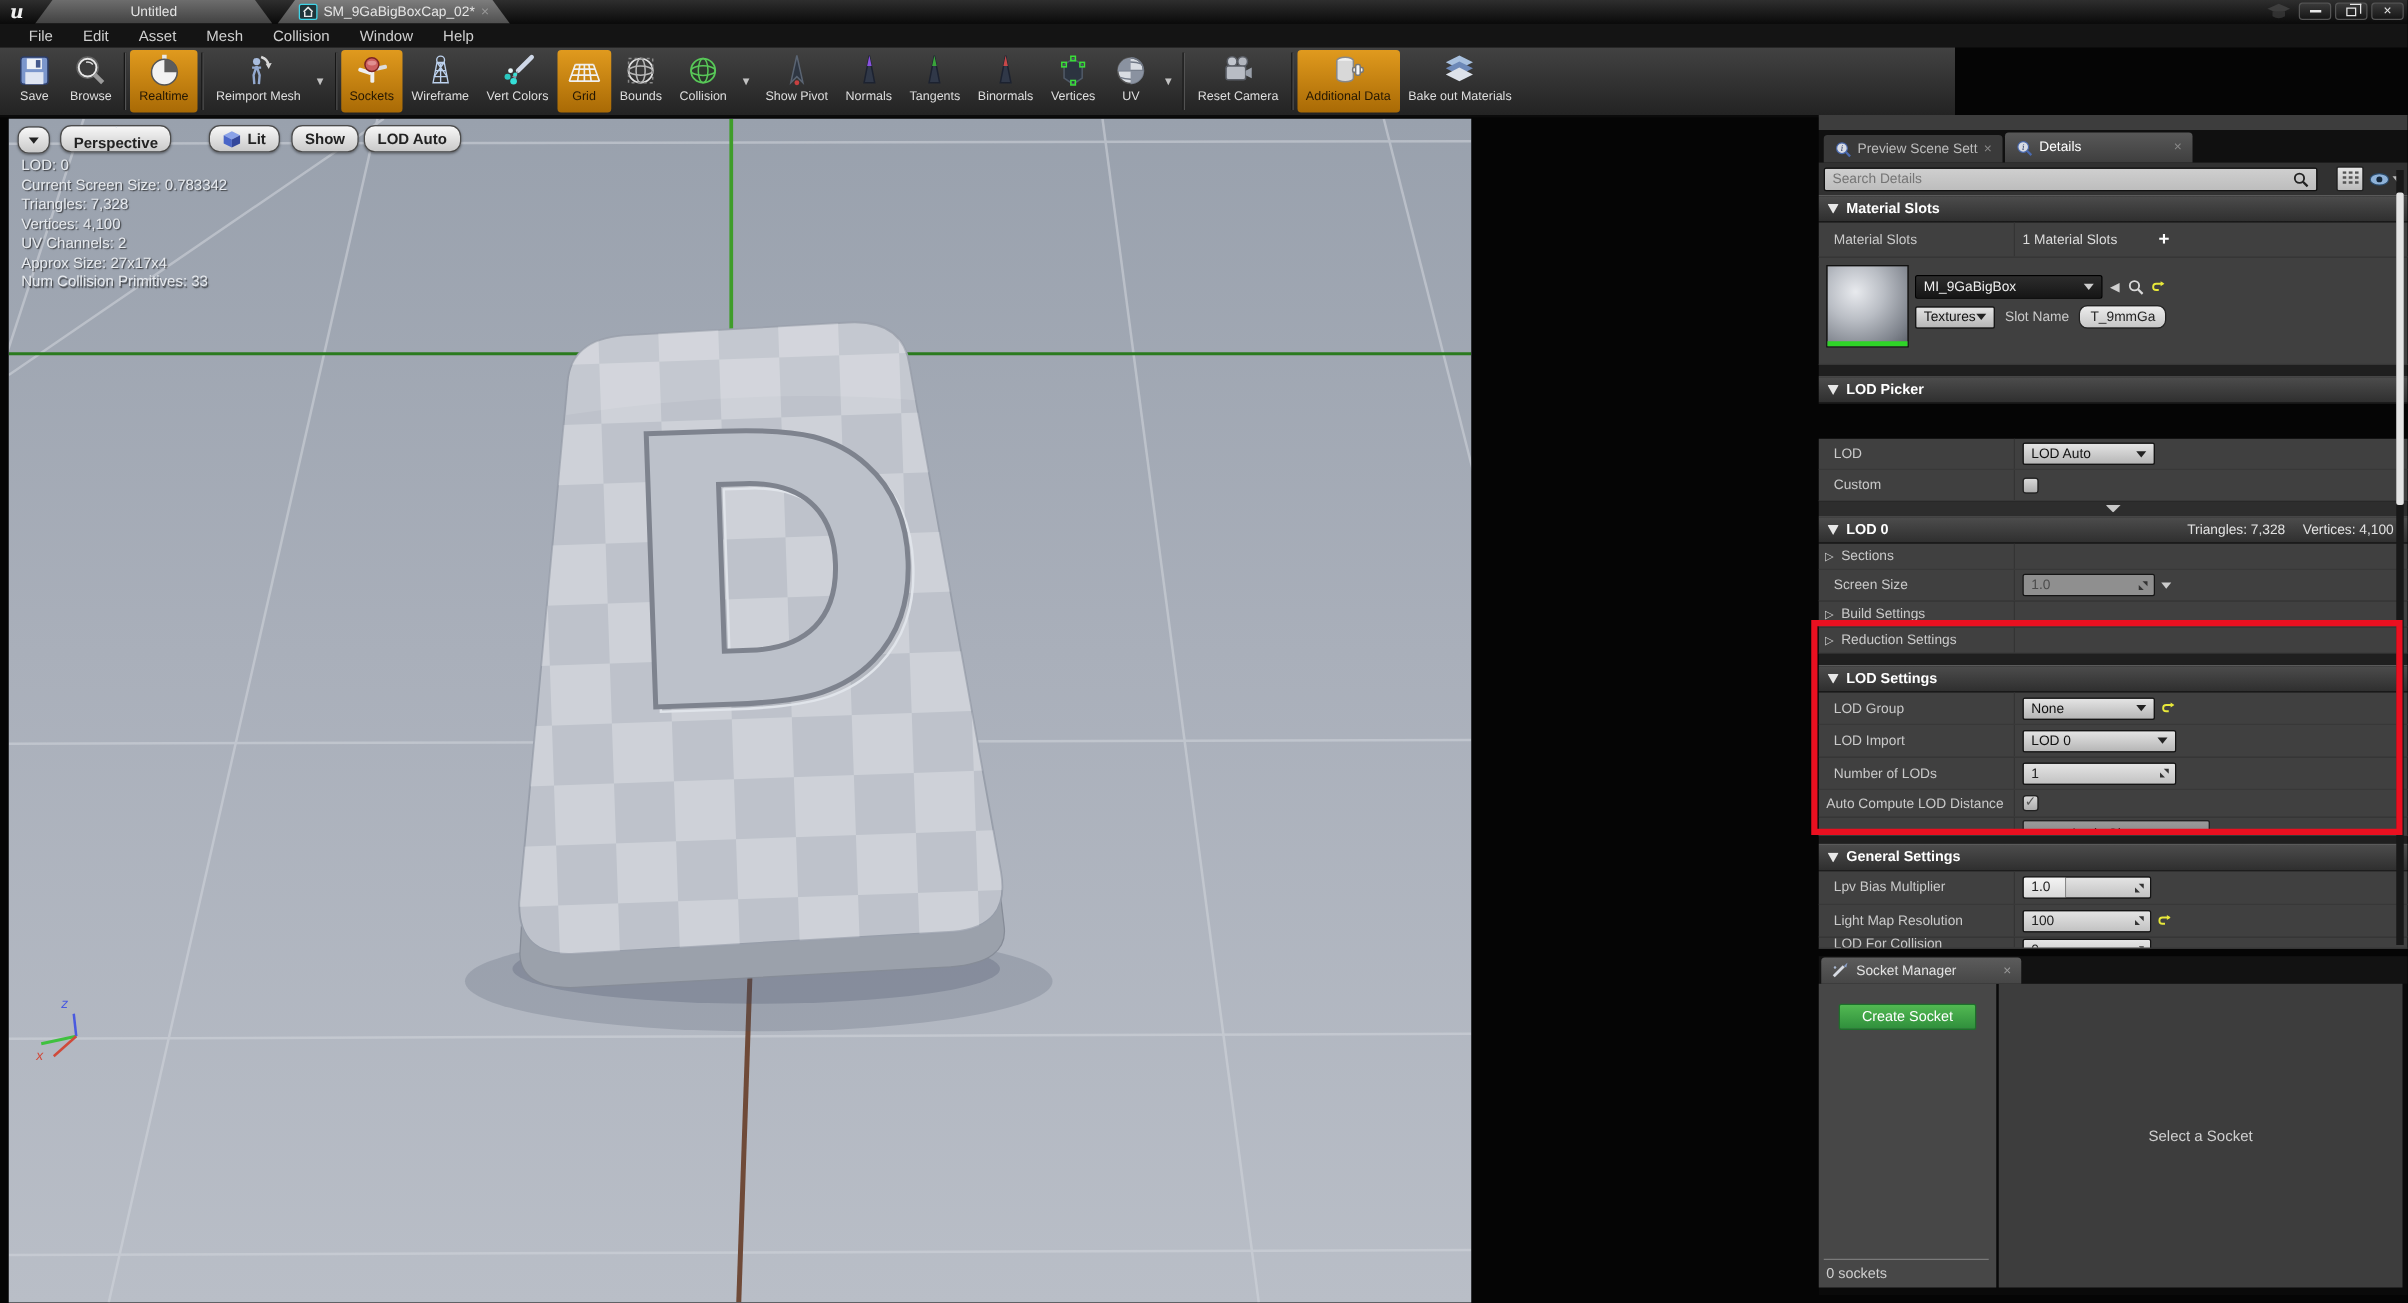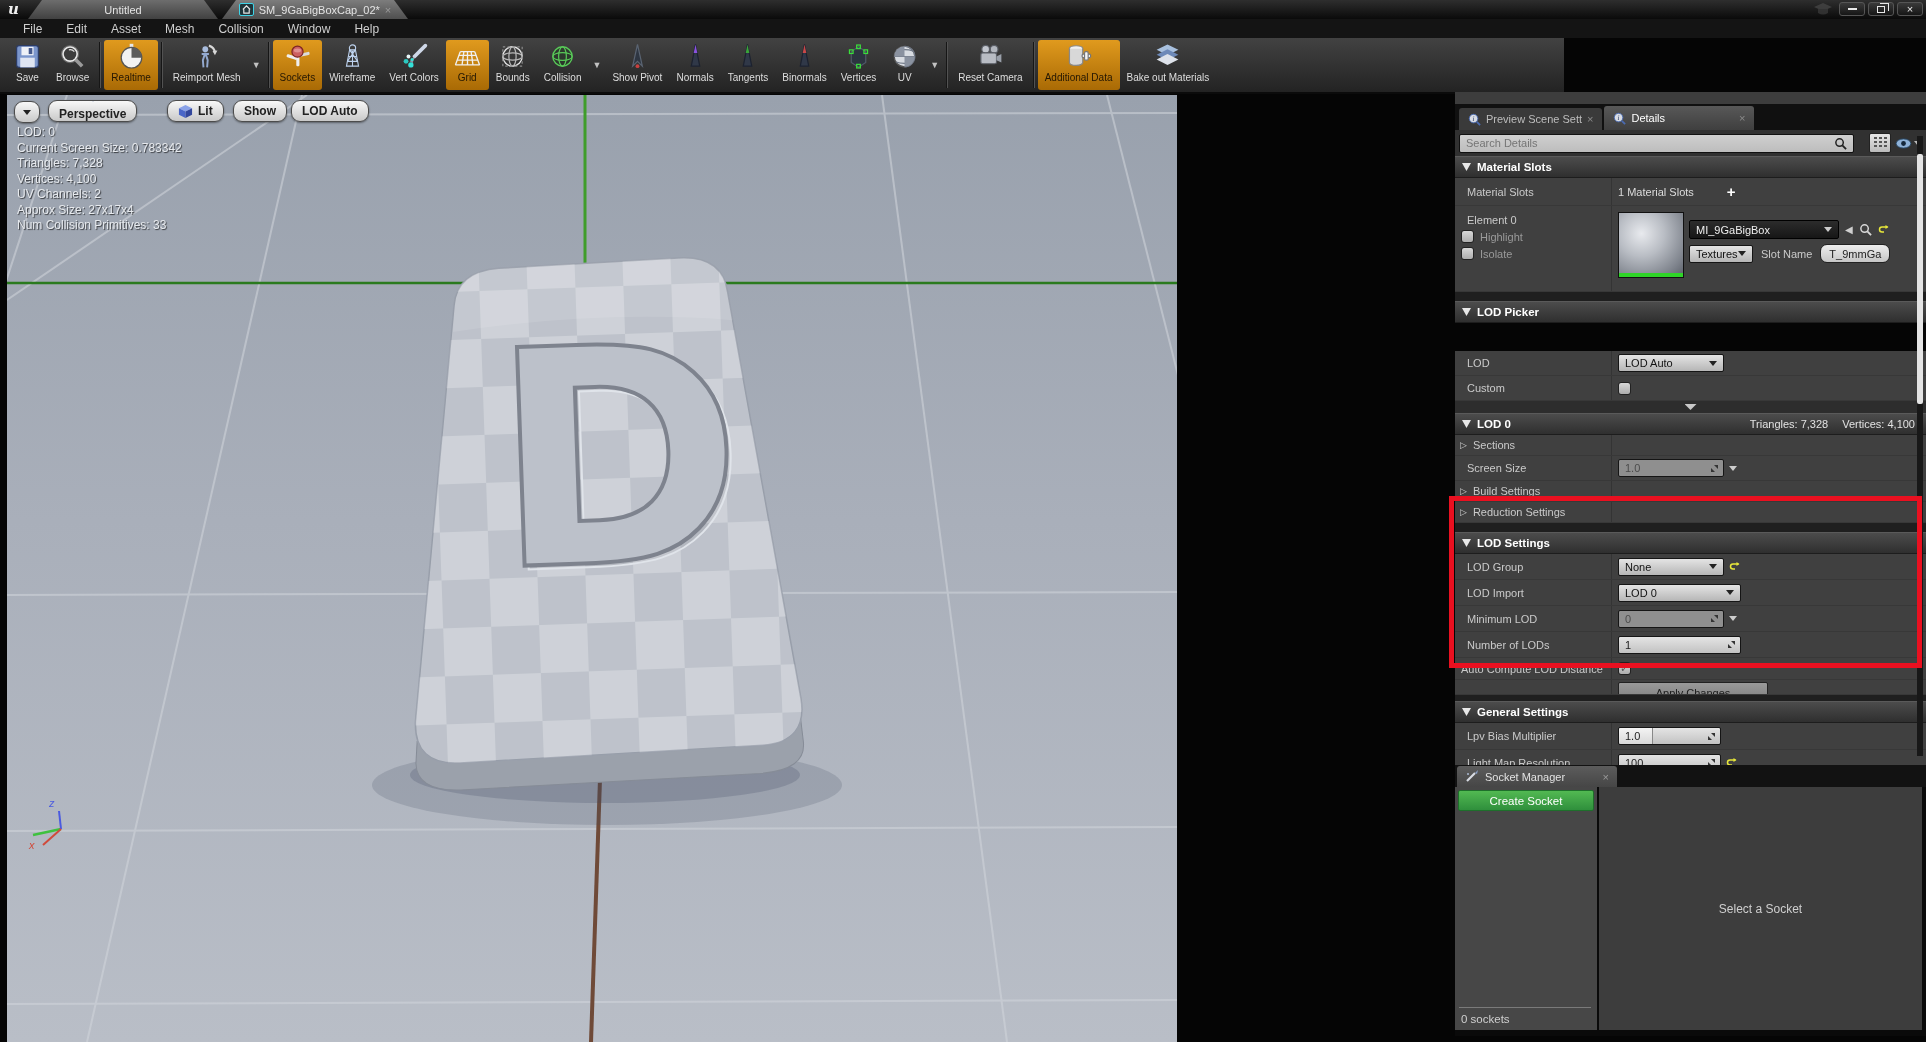--- a/index.html
+++ b/index.html
@@ -100,21 +100,21 @@
              border:5px solid #ea1020; z-index:50; pointer-events:none; }
   #dscroll { position:absolute; left:1917px; top:136px; width:6px; height:620px; background:#181818; }
   #dscroll-thumb { position:absolute; left:0; top:18px; width:6px; height:250px; background:#e4e4e4; border-radius:2px; }
 
   
   #socketmgr { position:absolute; left:1455px; top:765px; width:471px; height:271px; background:#0a0a0a; }
   .smtabbar { height:22px; background:#121212; display:flex; align-items:flex-end; padding-left:2px; }
   .smtab { height:21px; width:160px; background:linear-gradient(#5c5c5c,#464646); border-radius:3px 3px 0 0;
            display:flex; align-items:center; gap:6px; padding:0 8px; color:#e2e2e2; font-size:11px; }
   #sm-left { position:absolute; left:0; top:22px; width:142px; height:243px; background:#474747; }
-  #create-socket { margin:3px; height:21px; background:linear-gradient(#52b952,#2f8f3c); border:1px solid #1e6f2b;
+  #create-socket { margin:16px; height:21px; background:linear-gradient(#52b952,#2f8f3c); border:1px solid #1e6f2b;
                    border-radius:2px; color:#fff; font-size:11.5px; display:flex; align-items:center; justify-content:center; }
   #sm-count { position:absolute; left:6px; bottom:5px; color:#cfcfcf; font-size:11.5px; }
   #sm-hr { position:absolute; left:4px; bottom:22px; width:132px; border-top:1px solid #7a7a7a; }
   #sm-right { position:absolute; left:144px; top:22px; width:323px; height:243px; background:#3d3d3d;
               display:flex; align-items:center; justify-content:center; color:#cfcfcf; font-size:12px; }
 
   .matthumb { width:66px; height:66px; flex:none; border:1px solid #111; background:
       radial-gradient(circle at 35% 32%, #e8eaee 0%, #b9bdc4 38%, #7e838c 78%, #5a5f68 100%); position:relative; }
   .matthumb::after { content:''; position:absolute; left:0; bottom:0; width:100%; height:4px; background:#2fd428; }
   .dddark { height:19px; background:linear-gradient(#2c2c2c,#161616); border:1px solid #000; border-radius:2px;
@@ -493,31 +493,20 @@
     <span>Material Slots</span>
   </div>
   <div class="drow" style="height:28px;">
     <div class="dlabel">Material Slots</div>
     <div class="dval">
       <span style="color:#dcdcdc;font-size:11px;">1 Material Slots</span>
       <span style="color:#fff;font-size:15px;font-weight:bold;margin-left:28px;">+</span>
     </div>
   </div>
   <div class="drow" style="height:86px;align-items:flex-start;">
-    <div class="dlabel" style="flex-direction:column;align-items:flex-start;justify-content:flex-start;padding-top:8px;gap:4px;">
-      <span>Element 0</span>
-      <span style="display:flex;align-items:center;gap:6px;color:#9a9a9a;margin-left:-6px;">
-        <span class="chk"></span>
-        <span>Highlight</span>
-      </span>
-      <span style="display:flex;align-items:center;gap:6px;color:#9a9a9a;margin-left:-6px;">
-        <span class="chk"></span>
-        <span>Isolate</span>
-      </span>
-    </div>
     <div class="dval" style="align-items:flex-start;padding-top:6px;">
       <div class="matthumb"></div>
       <div style="display:flex;flex-direction:column;gap:5px;flex:1;">
         <div style="display:flex;align-items:center;gap:6px;margin-top:8px;">
           <div class="dddark" style="width:150px;">
             <span>MI_9GaBigBox</span>
             <span class="caret"></span>
           </div>
           <span style="color:#cfcfcf;font-size:10px;">◀</span>
           <svg width="13" height="13" viewBox="0 0 14 14">
@@ -631,33 +620,20 @@
   <div class="drow" style="height:26px;">
     <div class="dlabel">LOD Import</div>
     <div class="dval">
       <div class="dd" style="width:123px;">
         <span>LOD 0</span>
         <span class="caret"></span>
       </div>
     </div>
   </div>
   <div class="drow" style="height:26px;">
-    <div class="dlabel">Minimum LOD</div>
-    <div class="dval">
-      <div class="numf dis" style="width:106px;">
-        <span>0</span>
-        <svg width="9" height="9" viewBox="0 0 9 9">
-            <path d="M8 1 L8 5 L4 1 Z" fill="#333"></path>
-            <path d="M1 8 L5 8 L1 4 Z" fill="#333"></path>
-          </svg>
-      </div>
-      <span class="caret" style="border-top-color:#ccc;"></span>
-    </div>
-  </div>
-  <div class="drow" style="height:26px;">
     <div class="dlabel">Number of LODs</div>
     <div class="dval">
       <div class="numf" style="width:123px;">
         <span>1</span>
         <svg width="9" height="9" viewBox="0 0 9 9">
             <path d="M8 1 L8 5 L4 1 Z" fill="#333"></path>
             <path d="M1 8 L5 8 L1 4 Z" fill="#333"></path>
           </svg>
       </div>
     </div>

